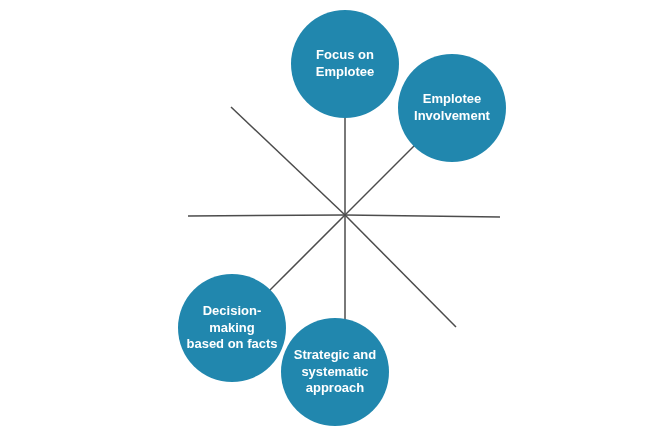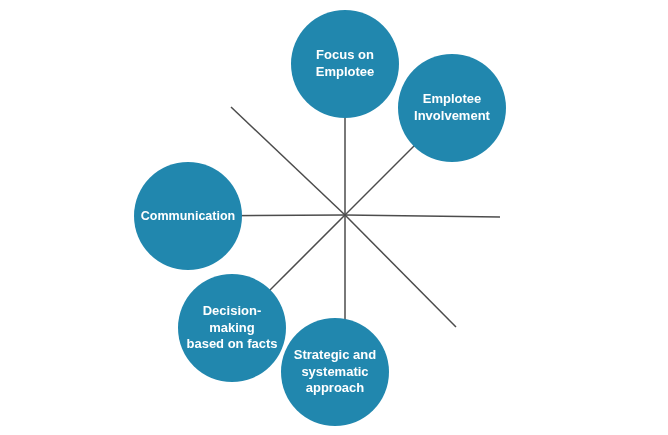--- a/index.html
+++ b/index.html
@@ -99,19 +99,16 @@
     <span>Strategic and
 systematic
 approach</span>
   </div>
 
   <div class="node satellite pos-bottom-left">
     <span>Decision-making
 based on facts</span>
   </div>
 
-  <div class="node satellite pos-left">
-    <span>Communication</span>
-  </div>
 
 
 
 </div>
 
 </body></html>

